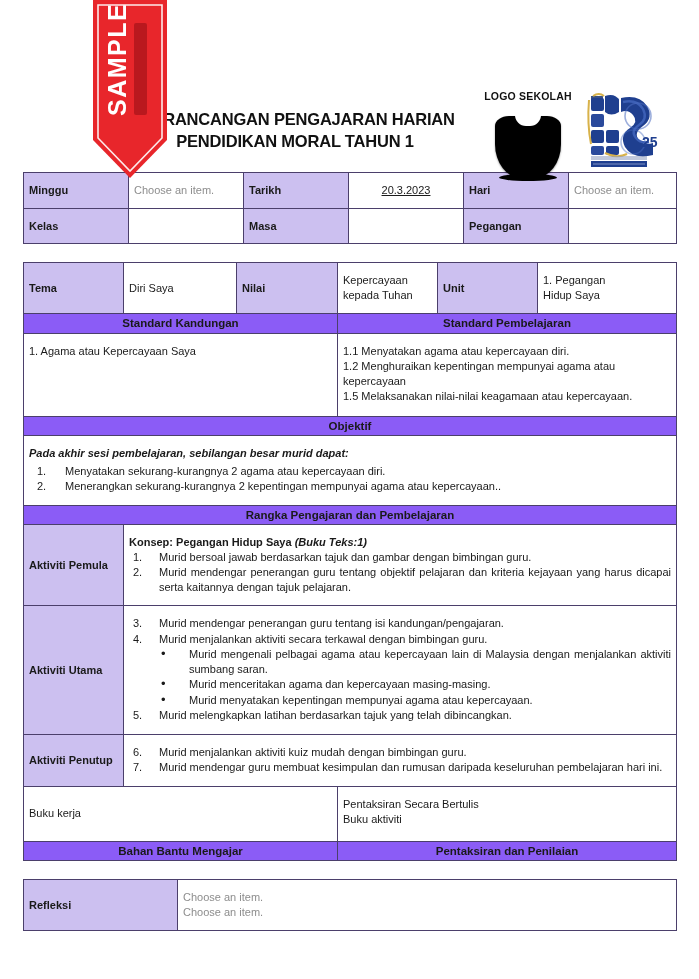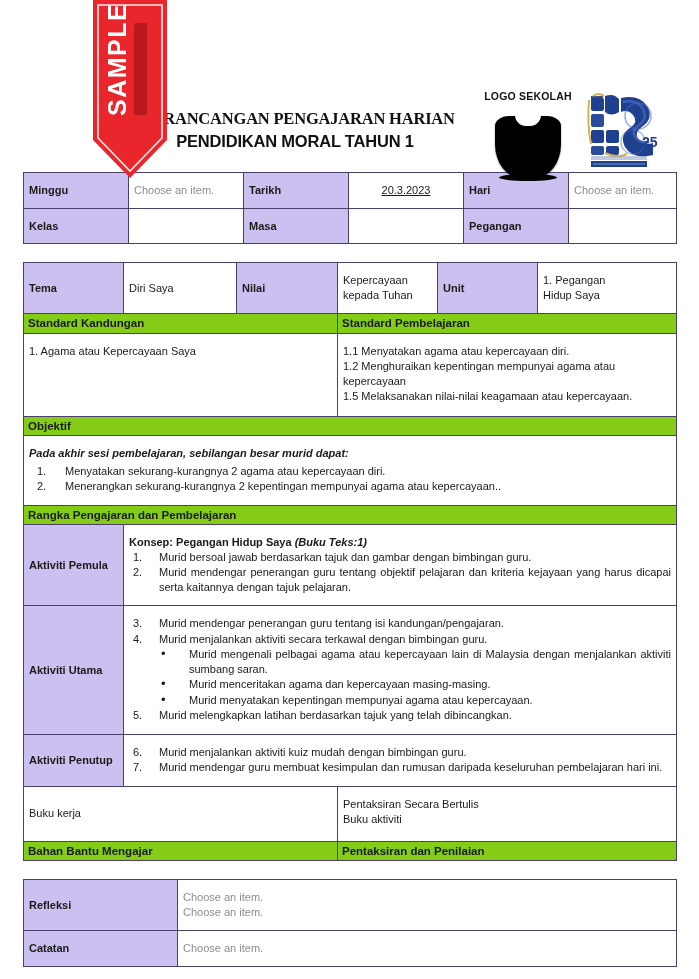--- a/index.html
+++ b/index.html
@@ -37,21 +37,21 @@
     text-align: center;
   }
   .title-line {
     font-size: 16.5px;
     font-weight: bold;
     letter-spacing: -0.2px;
     line-height: 22px;
     color: #111;
     white-space: nowrap;
   }
-  .title-line.l1 { padding-left: 28px; font-family: Liberation Serif, serif; }
+  .title-line.l1 { padding-left: 28px; }
 
   .logo-area {
     position: absolute;
     left: 468px;
     top: 90px;
     width: 120px;
     text-align: center;
   }
   .logo-caption {
     font-size: 10.5px;
@@ -129,21 +129,22 @@
   .lav { background: #ccc0f0; }
   .b   { font-weight: bold; }
   .ctr { text-align: center; text-decoration: underline; }
   .ph  { color: #8d8d8d; }
   .mid { vertical-align: middle; }
   .it  { font-style: italic; }
   .spacer-18 { height: 18px; }
 
   .sect-head {
     font-weight: bold;
-    background: #84cc16;
+    text-align: center;
+    background: #8b5cf6;
     font-size: 11.5px;
     padding: 2px 4px;
   }
 
   
   .lst { margin: 0; padding: 0; list-style: none; }
   .lst li {
     position: relative;
     padding-left: 30px;
     margin: 0 0 1px 0;
@@ -422,20 +423,16 @@
         <col style="width:499px">
     </colgroup>
     <tbody>
       <tr>
         <td class="lav b mid">Refleksi</td>
         <td class="ph cell-lines">
           <div>Choose an item.</div>
           <div>Choose an item.</div>
         </td>
       </tr>
-      <tr>
-        <td class="lav b mid">Catatan</td>
-        <td class="ph mid">Choose an item.</td>
-      </tr>
     </tbody>
   </table>
 
 </div>
 
 </body></html>

